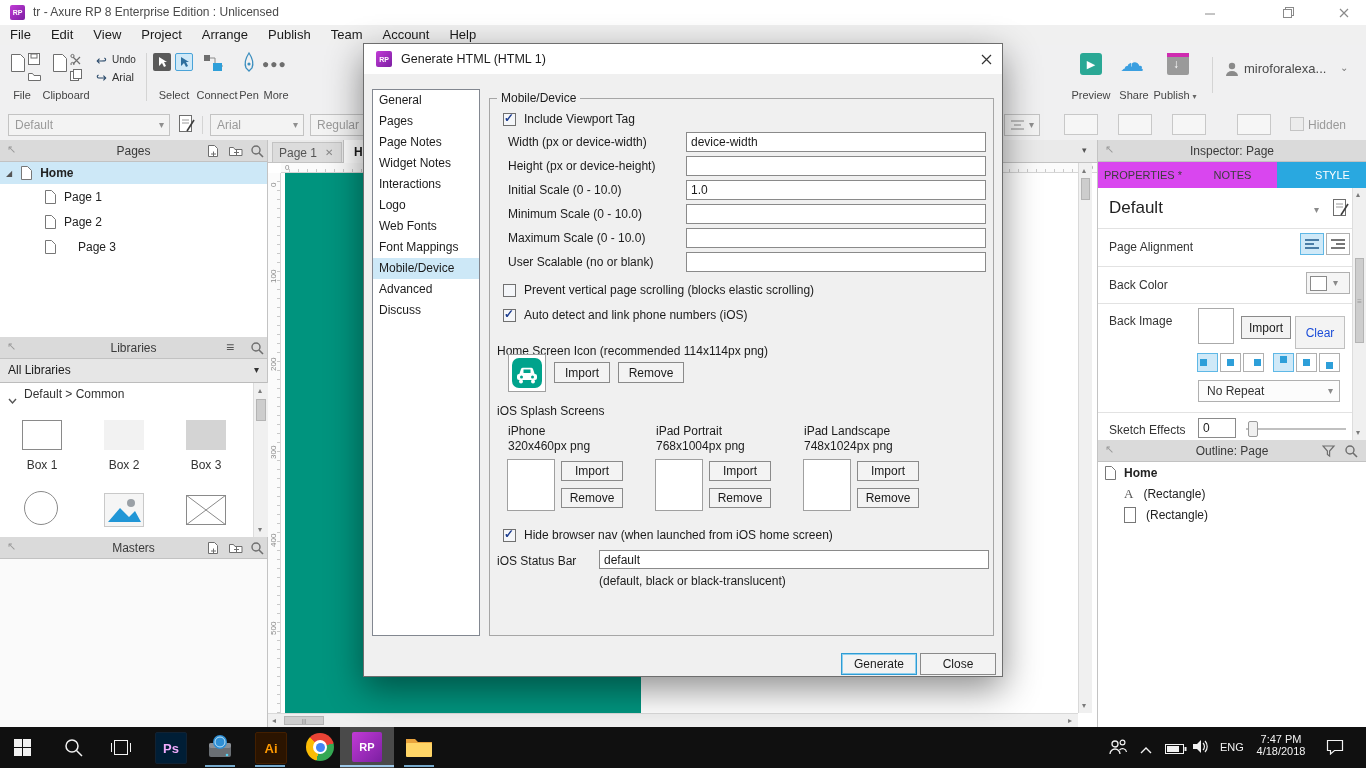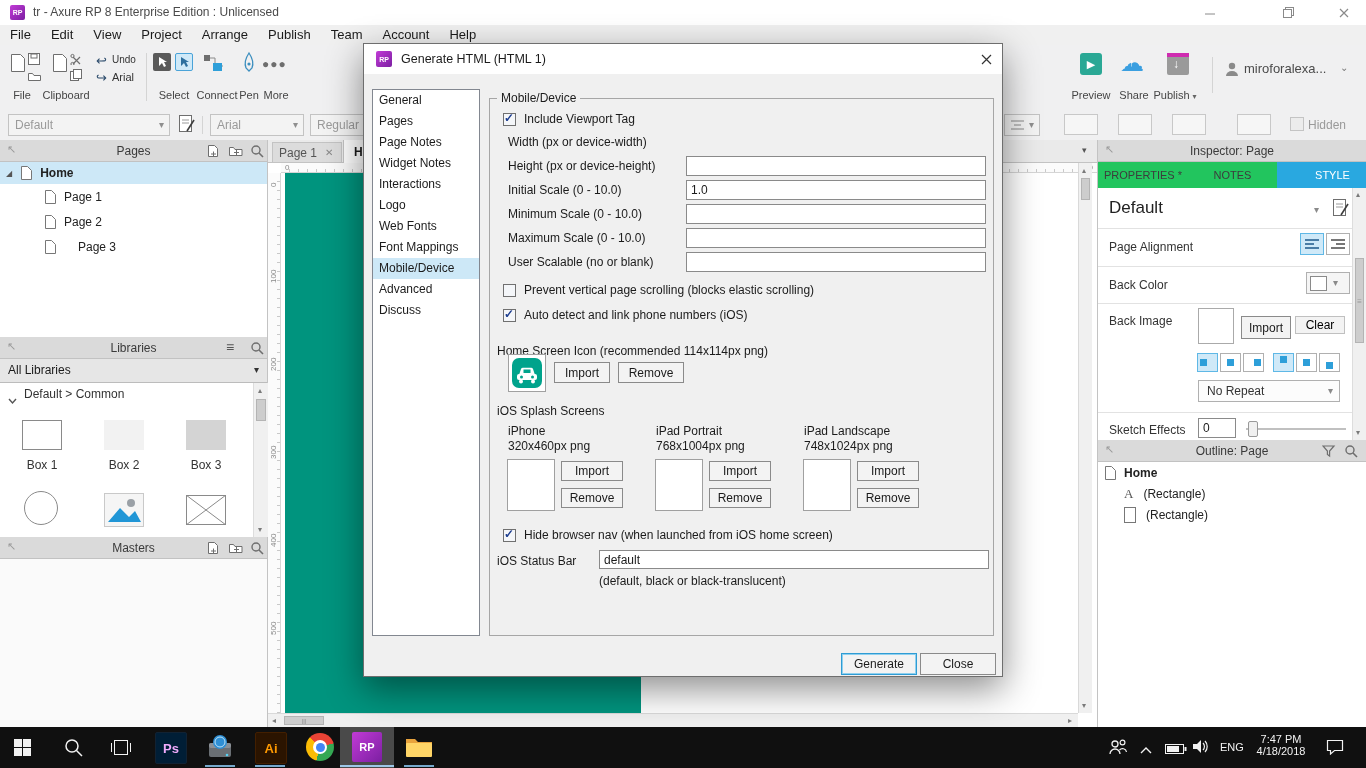--- a/index.html
+++ b/index.html
@@ -51,21 +51,21 @@
   .cb.checked::after{content:"\2713";position:absolute;left:0px;top:-3px;font-size:12px;font-weight:bold;color:#1d3d8f}
   .cb-label{position:absolute;font-size:12px;color:#1b1b1b}
   .f-label{position:absolute;font-size:12px;color:#1b1b1b}
   .tf{position:absolute;background:#fff;border:1px solid #8a8a8a;font:12px "Liberation Sans",sans-serif;
       padding:1px 4px;box-sizing:border-box;color:#1b1b1b}
   .btn{position:absolute;background:#f3f3f3;border:1px solid #8a8a8a;font:12px "Liberation Sans",sans-serif;
        color:#1b1b1b;text-align:center;box-sizing:border-box;padding:0}
   .btn.default{border:1px solid #2f9cd4;box-shadow:0 0 0 1px #8fd0ef inset}
   .slotbox{position:absolute;background:#fff;border:1px solid #a0a0a0;box-sizing:border-box}
   
-  .insp-tab{position:absolute;height:26px;line-height:26px;text-align:center;font-size:11px;color:#3c3c3c;background:#22c55e}
+  .insp-tab{position:absolute;height:26px;line-height:26px;text-align:center;font-size:11px;color:#3c3c3c;background:#d946ef}
   .insp-tab.active{background:#29a8e0;color:#fff}
   .hline{position:absolute;height:1px;background:#e2e2e2}
   .tog{position:absolute;background:#fff;border:1px solid #b0b0b0;box-sizing:border-box;display:flex}
   .tog.active{background:#cfe9f8;border-color:#5fb8e6}
   .sq{width:7px;height:7px;background:#2e9fd9;margin:auto}
   .tog.pos-l .sq{margin-left:2px}
   .tog.pos-r .sq{margin-right:2px}
   .tog.pos-t .sq{margin-top:2px}
   .tog.pos-b .sq{margin-bottom:2px}
   
@@ -438,21 +438,21 @@
     <span class="abs" style="left:11px;top:138px;font-size:12px;color:#333">Back Color</span>
     <div class="abs" style="left:208px;top:132px;width:44px;height:22px;background:#f5f5f5;border:1px solid #b0b0b0;box-sizing:border-box">
       <span class="abs" style="left:3px;top:3px;width:15px;height:13px;background:#fff;border:1px solid #8a8a8a"></span>
       <span class="abs" style="left:26px;top:4px;font-size:10px;color:#8a8a8a">▾</span>
     </div>
     <div class="hline" style="left:0;top:163px;width:268px"></div>
 
     <span class="abs" style="left:11px;top:174px;font-size:12px;color:#333">Back Image</span>
     <div class="abs" style="left:100px;top:168px;width:36px;height:36px;background:#fff;border:1px solid #aaa;box-sizing:border-box"></div>
     <button class="btn" style="left:143px;top:176px;width:50px;height:23px">Import</button>
-    <button class="btn" style="left:197px;top:176px;width:50px;height:18px;color:#000000;border-color:#c0c0c0">Clear</button>
+    <button class="btn" style="left:197px;top:176px;width:50px;height:33px;color:#1d4ed8;border-color:#c0c0c0">Clear</button>
 
     <div class="tog active pos-l" style="left:99px;top:213px;width:21px;height:19px">
         <span class="sq"></span>
       </div>
     <div class="tog" style="left:122px;top:213px;width:21px;height:19px">
         <span class="sq"></span>
       </div>
     <div class="tog pos-r" style="left:145px;top:213px;width:21px;height:19px">
         <span class="sq"></span>
       </div>
@@ -538,20 +538,21 @@
       <div class="nav-item">Discuss</div>
     </div>
 
     <div class="group"></div>
     <span class="legend">Mobile/Device</span>
 
     <span class="cb checked" style="left:139px;top:69px"></span>
     <span class="cb-label" style="left:160px;top:68px">Include Viewport Tag</span>
 
     <span class="f-label" style="left:144px;top:91px">Width (px or device-width)</span>
+    <input class="tf" style="left: 322px; top: 88px; width: 300px; height: 20px;" readonly="" value="device-width">
     <span class="f-label" style="left:144px;top:115px">Height (px or device-height)</span>
     <input class="tf" style="left: 322px; top: 112px; width: 300px; height: 20px;" readonly="" value="">
     <span class="f-label" style="left:144px;top:139px">Initial Scale (0 - 10.0)</span>
     <input class="tf" style="left: 322px; top: 136px; width: 300px; height: 20px;" readonly="" value="1.0">
     <span class="f-label" style="left:144px;top:163px">Minimum Scale (0 - 10.0)</span>
     <input class="tf" style="left: 322px; top: 160px; width: 300px; height: 20px;" readonly="" value="">
     <span class="f-label" style="left:144px;top:187px">Maximum Scale (0 - 10.0)</span>
     <input class="tf" style="left: 322px; top: 184px; width: 300px; height: 20px;" readonly="" value="">
     <span class="f-label" style="left:144px;top:211px">User Scalable (no or blank)</span>
     <input class="tf" style="left: 322px; top: 208px; width: 300px; height: 20px;" readonly="" value="">

